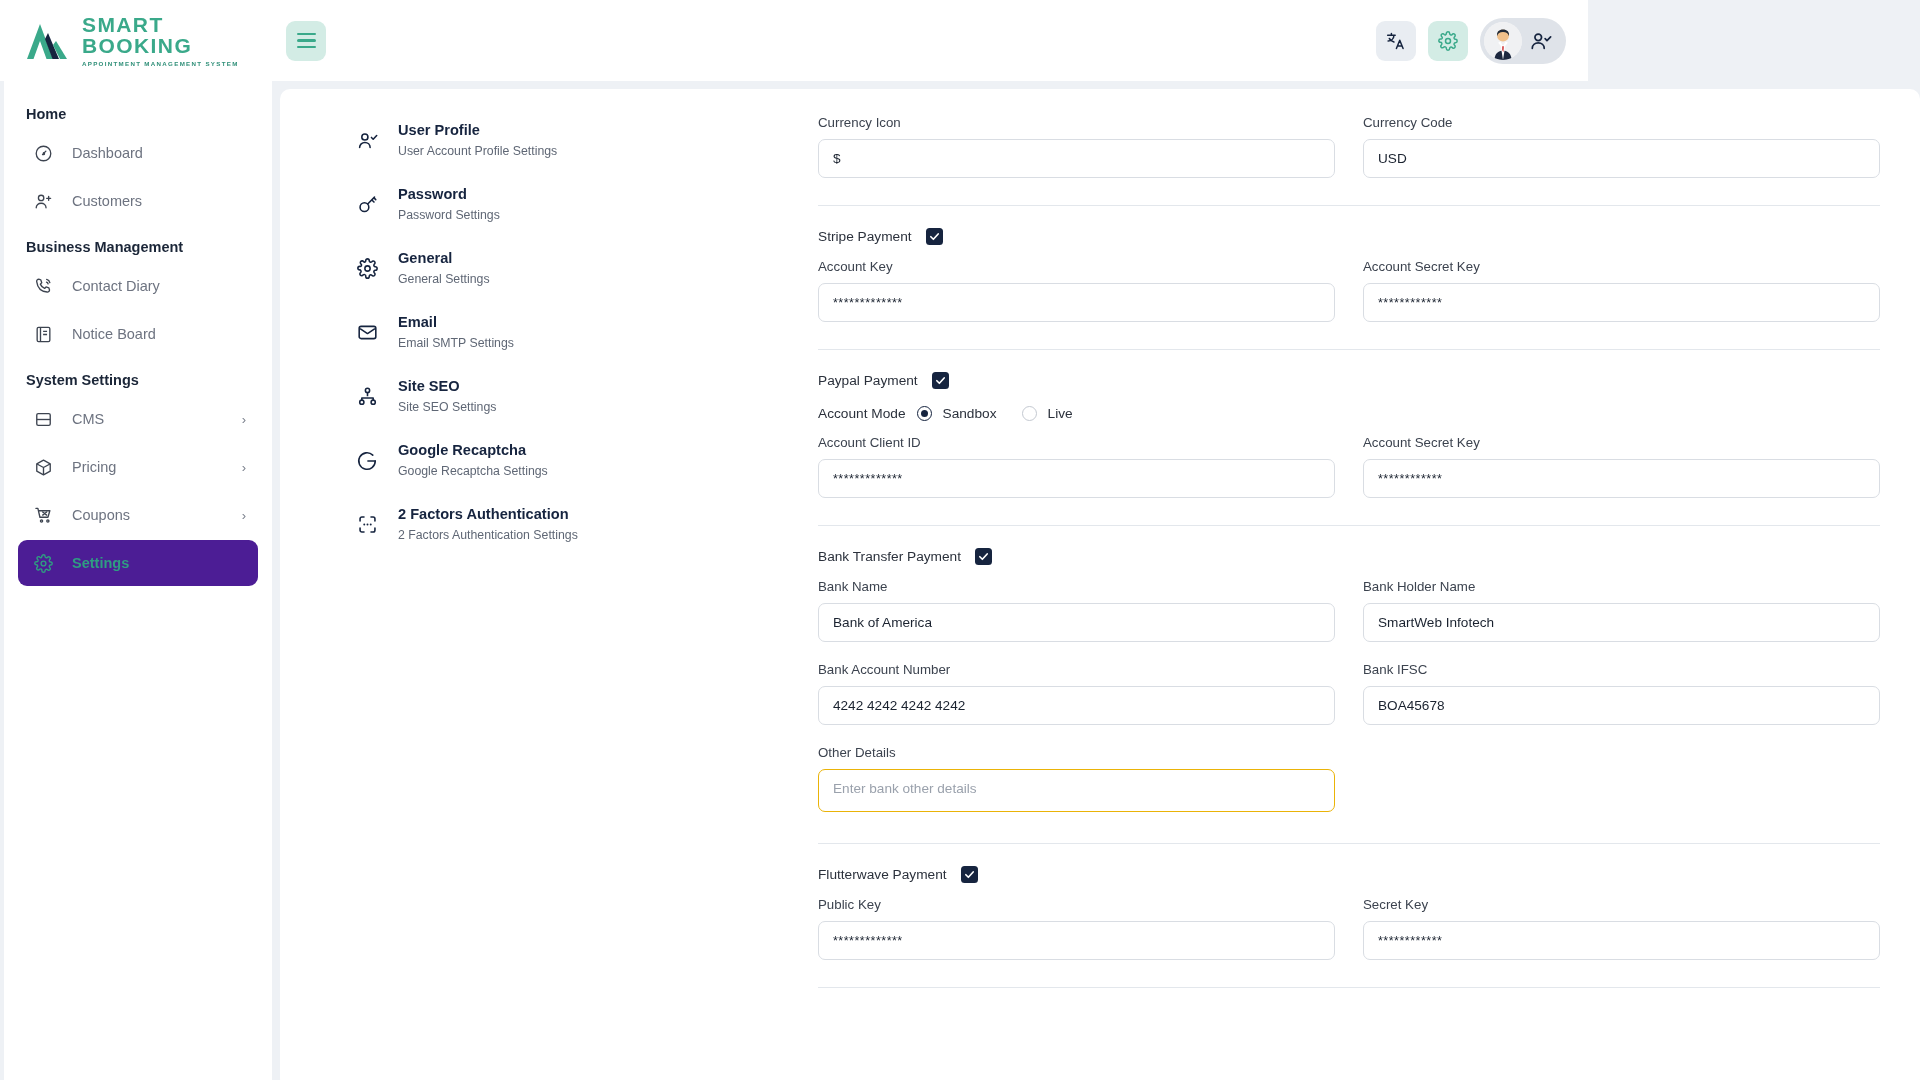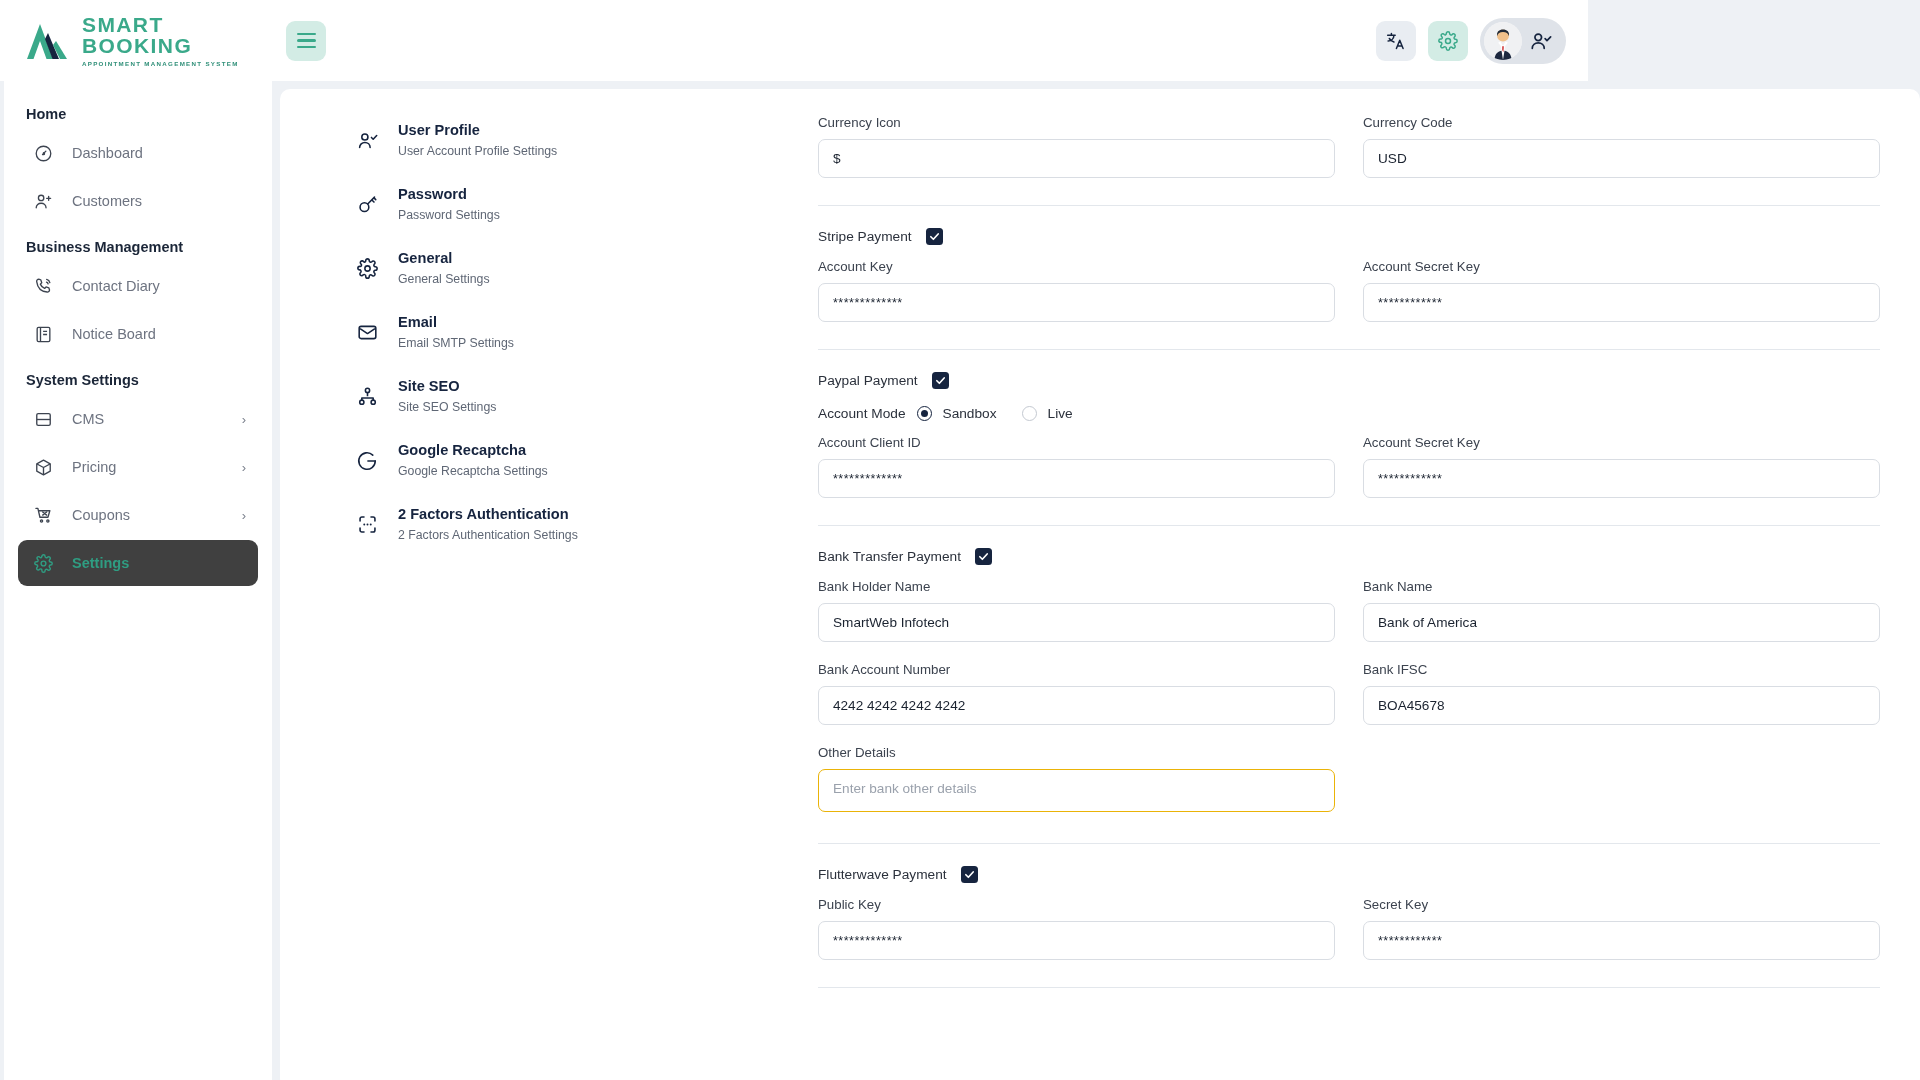--- a/index.html
+++ b/index.html
@@ -76,21 +76,21 @@
     color: #6d7380; font-size: 14.5px; cursor: pointer;
     margin-bottom: 2px;
   }
   .side-item .s-ico {
     width: 26px; display: flex; align-items: center; justify-content: center;
     margin-right: 16px; color: #3d4450; flex: 0 0 auto;
   }
   .side-item .s-label { flex: 1; }
   .side-item .s-caret { color: #7b818d; font-size: 13px; }
   .side-item.active {
-    background: #404040; color: #2f9d82; font-weight: 600;
+    background: #4c1d95; color: #2f9d82; font-weight: 600;
   }
   .side-item.active .s-ico { color: #2f9d82; }
 
   
   .content {
     position: absolute; top: 81px; left: 268px;
     width: 1652px; height: 999px;
     padding: 8px 0 0 12px;
   }
   .card {
@@ -498,26 +498,26 @@
         <span class="toggle-label">Bank Transfer Payment</span>
         <span class="cbox">
           <svg width="11" height="11" viewBox="0 0 24 24" fill="none" stroke="#ffffff" stroke-width="3.6" stroke-linecap="round" stroke-linejoin="round">
               <path d="M4 12.5 9.5 18 20 6.5"></path>
             </svg>
         </span>
       </div>
 
       <div class="row fields-block">
         <div class="col">
+          <label class="field-label">Bank Name</label>
+          <input class="input" value="Bank of America" style="">
+        </div>
+        <div class="col">
           <label class="field-label">Bank Holder Name</label>
           <input class="input" value="SmartWeb Infotech" style="">
-        </div>
-        <div class="col">
-          <label class="field-label">Bank Name</label>
-          <input class="input" value="Bank of America" style="">
         </div>
       </div>
 
       <div class="gap-18"></div>
 
       <div class="row">
         <div class="col">
           <label class="field-label">Bank Account Number</label>
           <input class="input" value="4242 4242 4242 4242" style="">
         </div>

